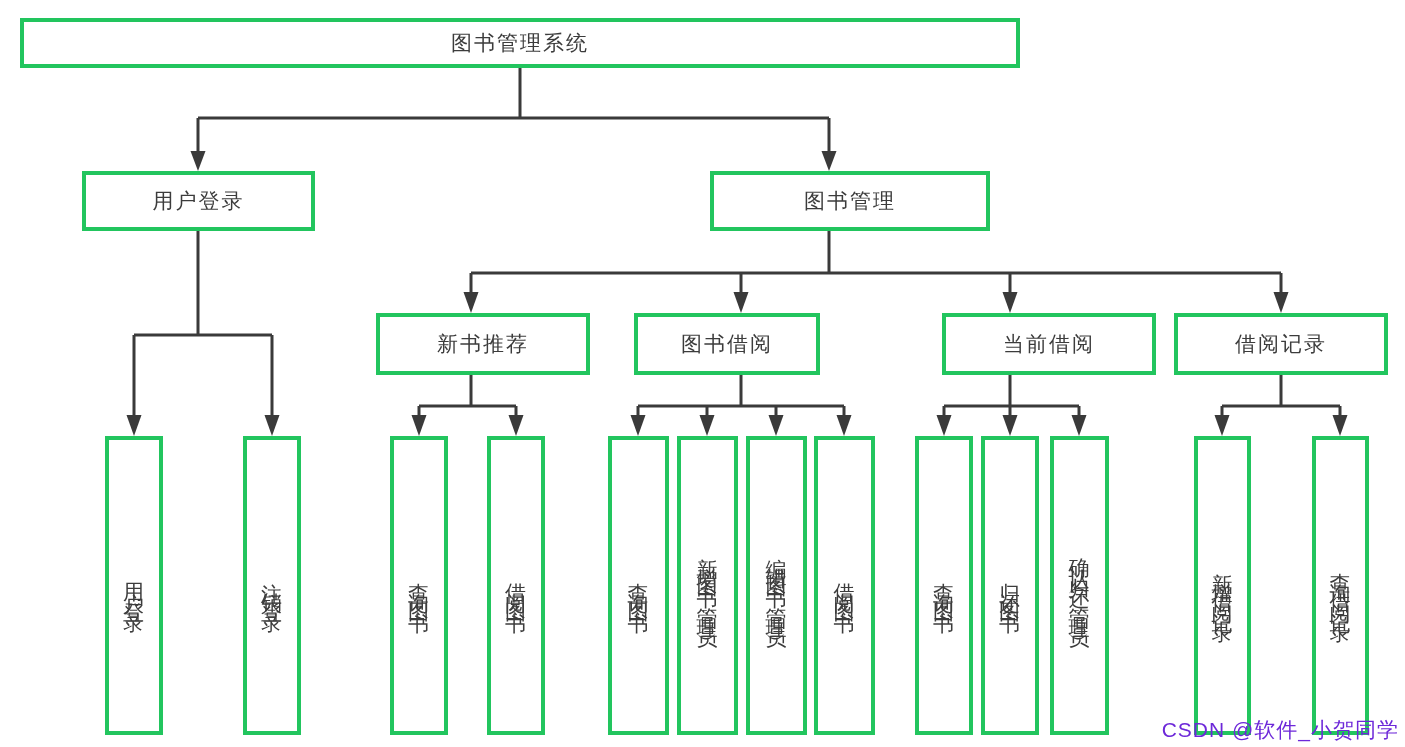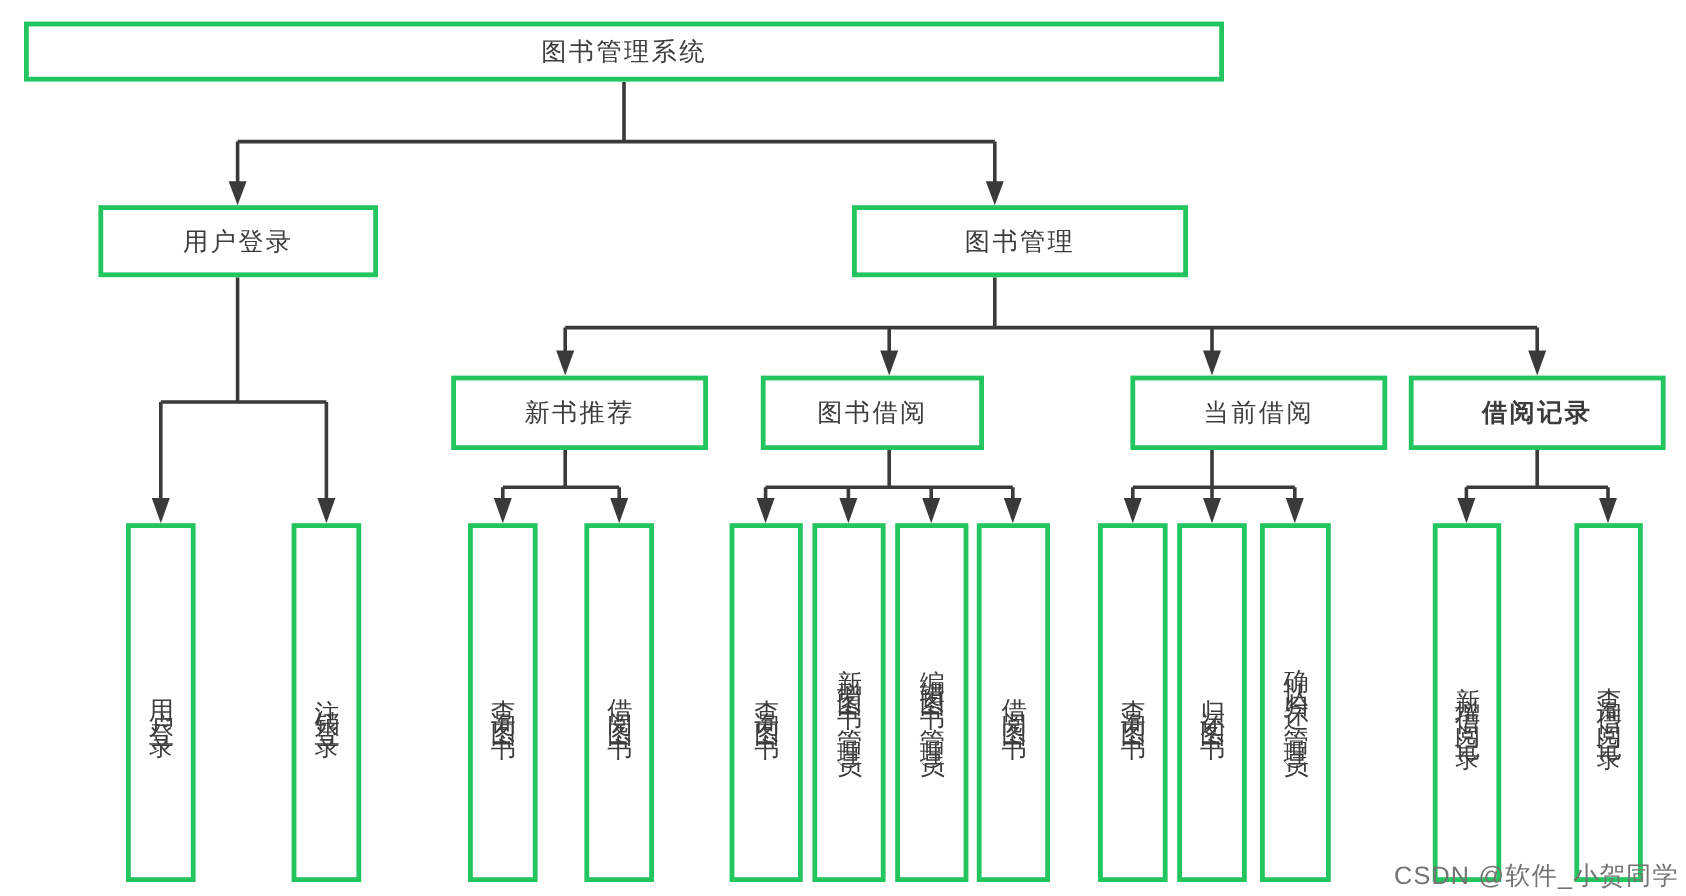--- a/index.html
+++ b/index.html
@@ -14,21 +14,21 @@
     position:absolute;background:#ffffff;border:4px solid #22c55e;box-sizing:border-box;
     display:flex;align-items:center;justify-content:center;z-index:2;
   }
   .box .lbl{font-size:21px;letter-spacing:2px;white-space:nowrap;}
   .leaf .lbl{
     writing-mode:vertical-rl;text-orientation:mixed;
     letter-spacing:10px;line-height:1;white-space:normal;
   }
   .watermark{
     position:absolute;top:716px;right:6px;z-index:5;
-    font-size:21px;letter-spacing:1px;color:#737373;white-space:nowrap;
+    font-size:21px;letter-spacing:1px;color:#6d28d9;white-space:nowrap;
   }
 </style>
 </head>
 <body>
 
 <div class="stage">
 
   <svg class="connectors" width="1405" height="747">
     <g>
       <path d="M520 68 V118 M198 118 H829 M198 118 V155 M829 118 V155"></path>
@@ -85,21 +85,21 @@
 
   <div class="box" style="left:376px;top:313px;width:214px;height:62px;">
     <span class="lbl">新书推荐</span>
   </div>
   <div class="box" style="left:634px;top:313px;width:186px;height:62px;">
     <span class="lbl">图书借阅</span>
   </div>
   <div class="box" style="left:903px;top:313px;width:214px;height:62px;margin-left:39px;">
     <span class="lbl">当前借阅</span>
   </div>
-  <div class="box" style="left:1174px;top:313px;width:214px;height:62px;font-weight:bold;">
+  <div class="box" style="left:1174px;top:313px;width:214px;height:62px;">
     <span class="lbl">借阅记录</span>
   </div>
 
   <div class="box leaf" style="left:105px;top:436px;width:58px;height:299px;">
     <span class="lbl">用户登录</span>
   </div>
   <div class="box leaf" style="left:243px;top:436px;width:58px;height:299px;">
     <span class="lbl">注销登录</span>
   </div>
 

